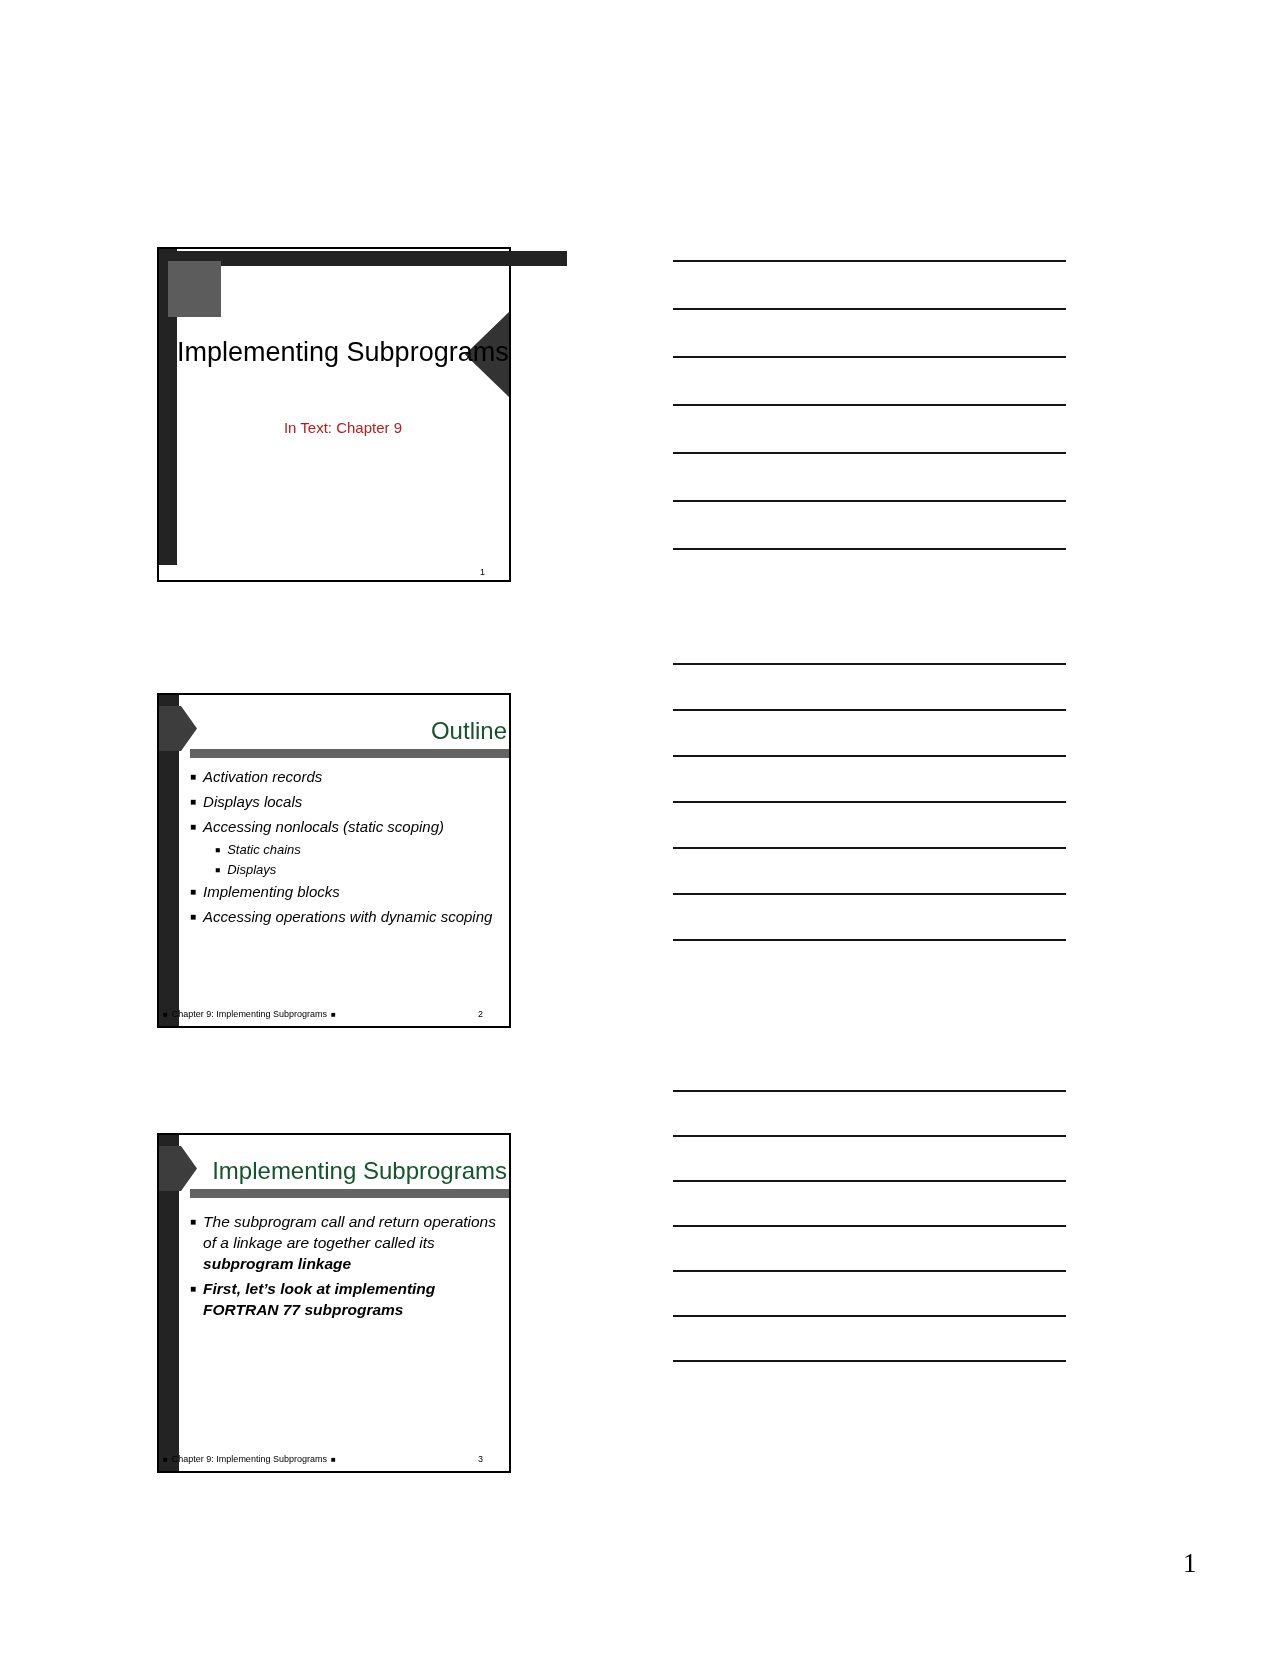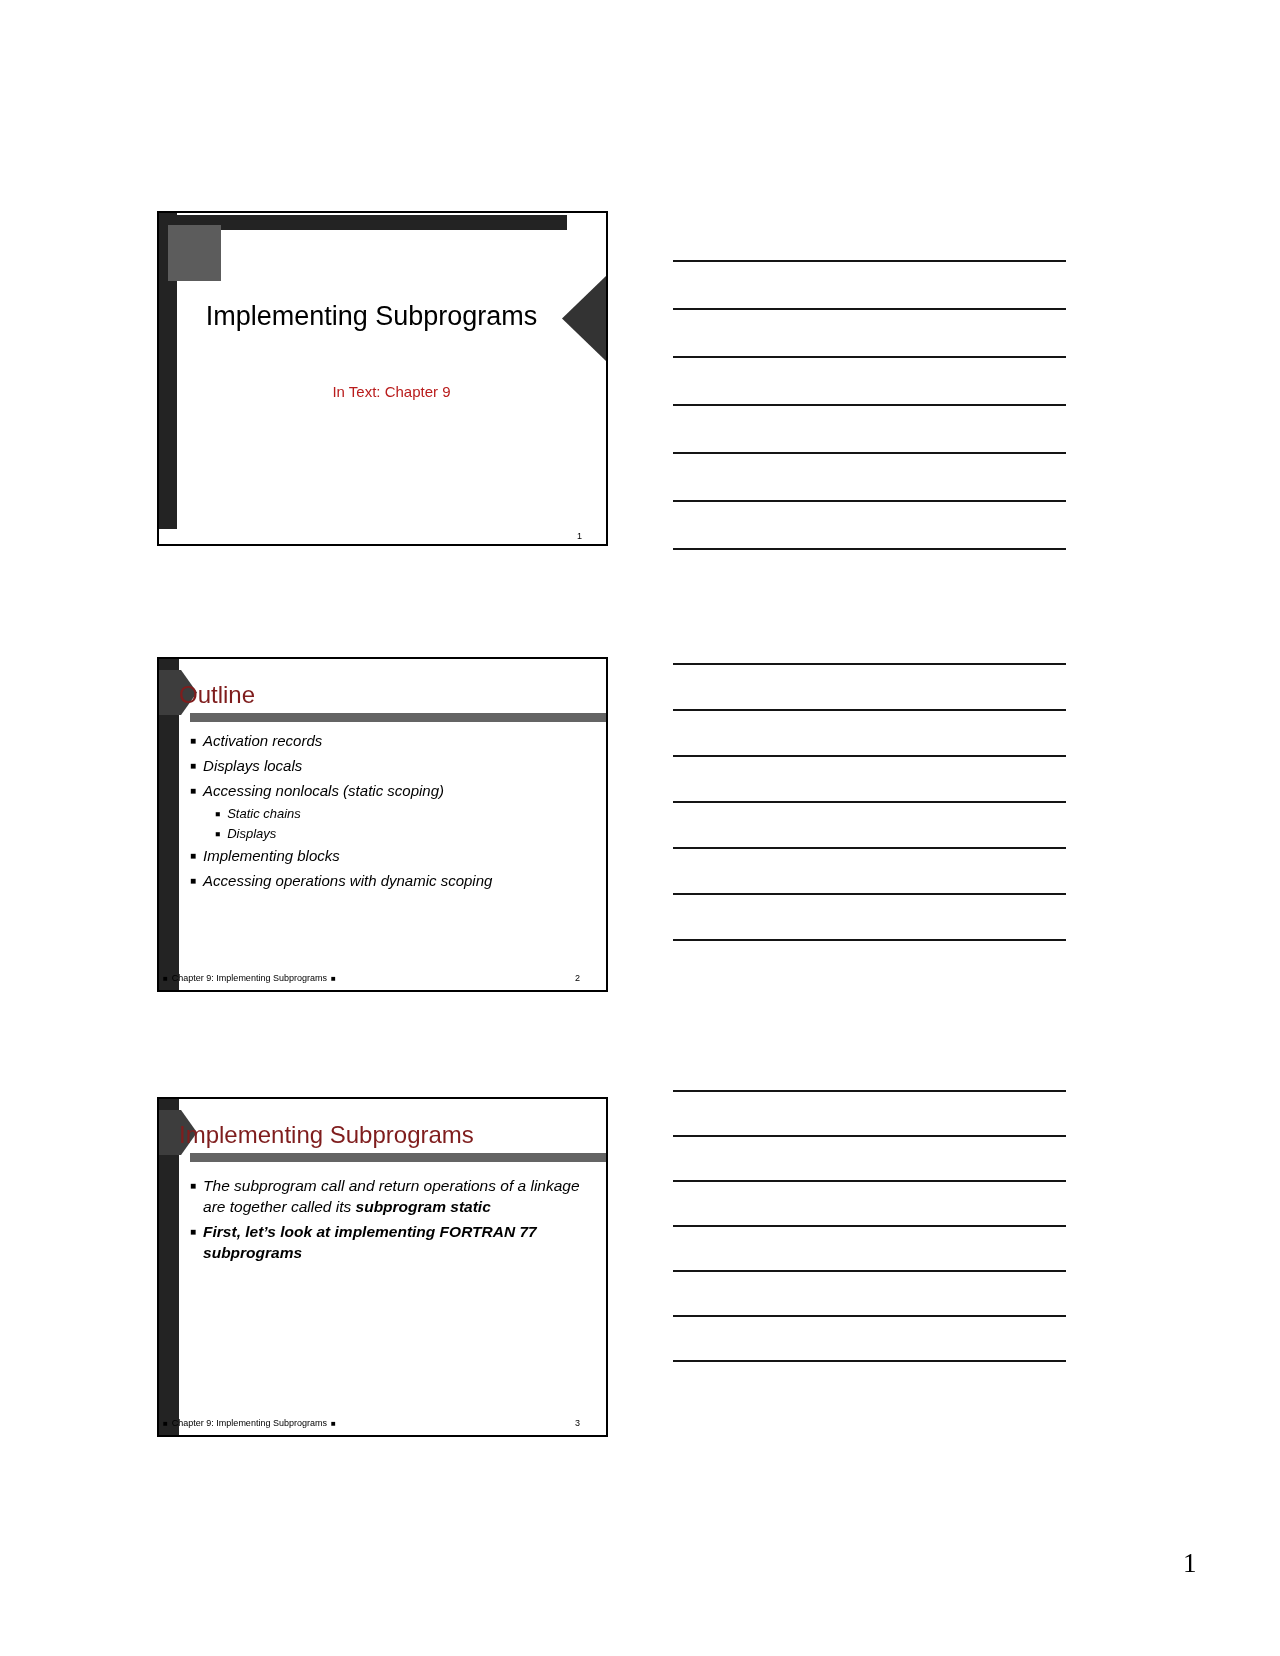--- a/index.html
+++ b/index.html
@@ -13,24 +13,25 @@
     width: 1280px;
     height: 1656px;
     background: #ffffff;
     overflow: hidden;
   }
 
   
   .slide {
     position: absolute;
     left: 157px;
-    width: 451px;
+    width: 354px;
     background: #fff;
     border: 2px solid #000;
     box-sizing: border-box;
+    margin-top: 36px;
   }
   #slide1 { top: 211px; height: 335px; }
   #slide2 { top: 657px; height: 335px; }
   #slide3 { top: 1097px; height: 340px; }
 
   
   .s1-topbar {
     position: absolute; left: 0; top: 2px;
     width: 408px; height: 15px;
     background: #232323;
@@ -76,23 +77,23 @@
     background: #232323;
   }
   .c-pentagon {
     position: absolute; left: 0; top: 11px;
     width: 38px; height: 45px;
     background: #3d3d3d;
     clip-path: polygon(0 0, 58% 0, 100% 50%, 58% 100%, 0 100%);
   }
   .c-title {
     position: absolute; left: 20px; right: 2px; top: 22px;
-    text-align: left;
+    text-align: right;
     font-size: 24px;
-    color: #7f1d1d;
+    color: #14532d;
     white-space: nowrap;
   }
   .c-divider {
     position: absolute; left: 31px; right: 0; top: 54px;
     height: 9px;
     background: #646464;
   }
   .bullets {
     position: absolute; left: 31px; right: 8px; top: 72px;
     margin: 0; padding: 0; list-style: none;
@@ -229,21 +230,21 @@
   </div>
 
   <div class="slide" id="slide3">
     <div class="c-leftbar"></div>
     <div class="c-pentagon"></div>
     <div class="c-title">Implementing Subprograms</div>
     <div class="c-divider"></div>
     <ul class="bullets">
         <li class="bullet level1">
           <span class="marker">■</span>
-          <span class="btext"><span>The subprogram call and return operations of a linkage are together called its </span><span class="b">subprogram static</span></span>
+          <span class="btext"><span>The subprogram call and return operations of a linkage are together called its </span><span class="b">subprogram linkage</span></span>
         </li>
         <li class="bullet level1">
           <span class="marker">■</span>
           <span class="btext"><span class="b">First, let’s look at implementing FORTRAN 77 subprograms</span></span>
         </li>
       </ul>
     <div class="c-footer">
       <span class="footer-center">
         <span class="footer-marker">■</span><span>Chapter 9: Implementing Subprograms</span><span class="footer-marker">■</span>
       </span>

